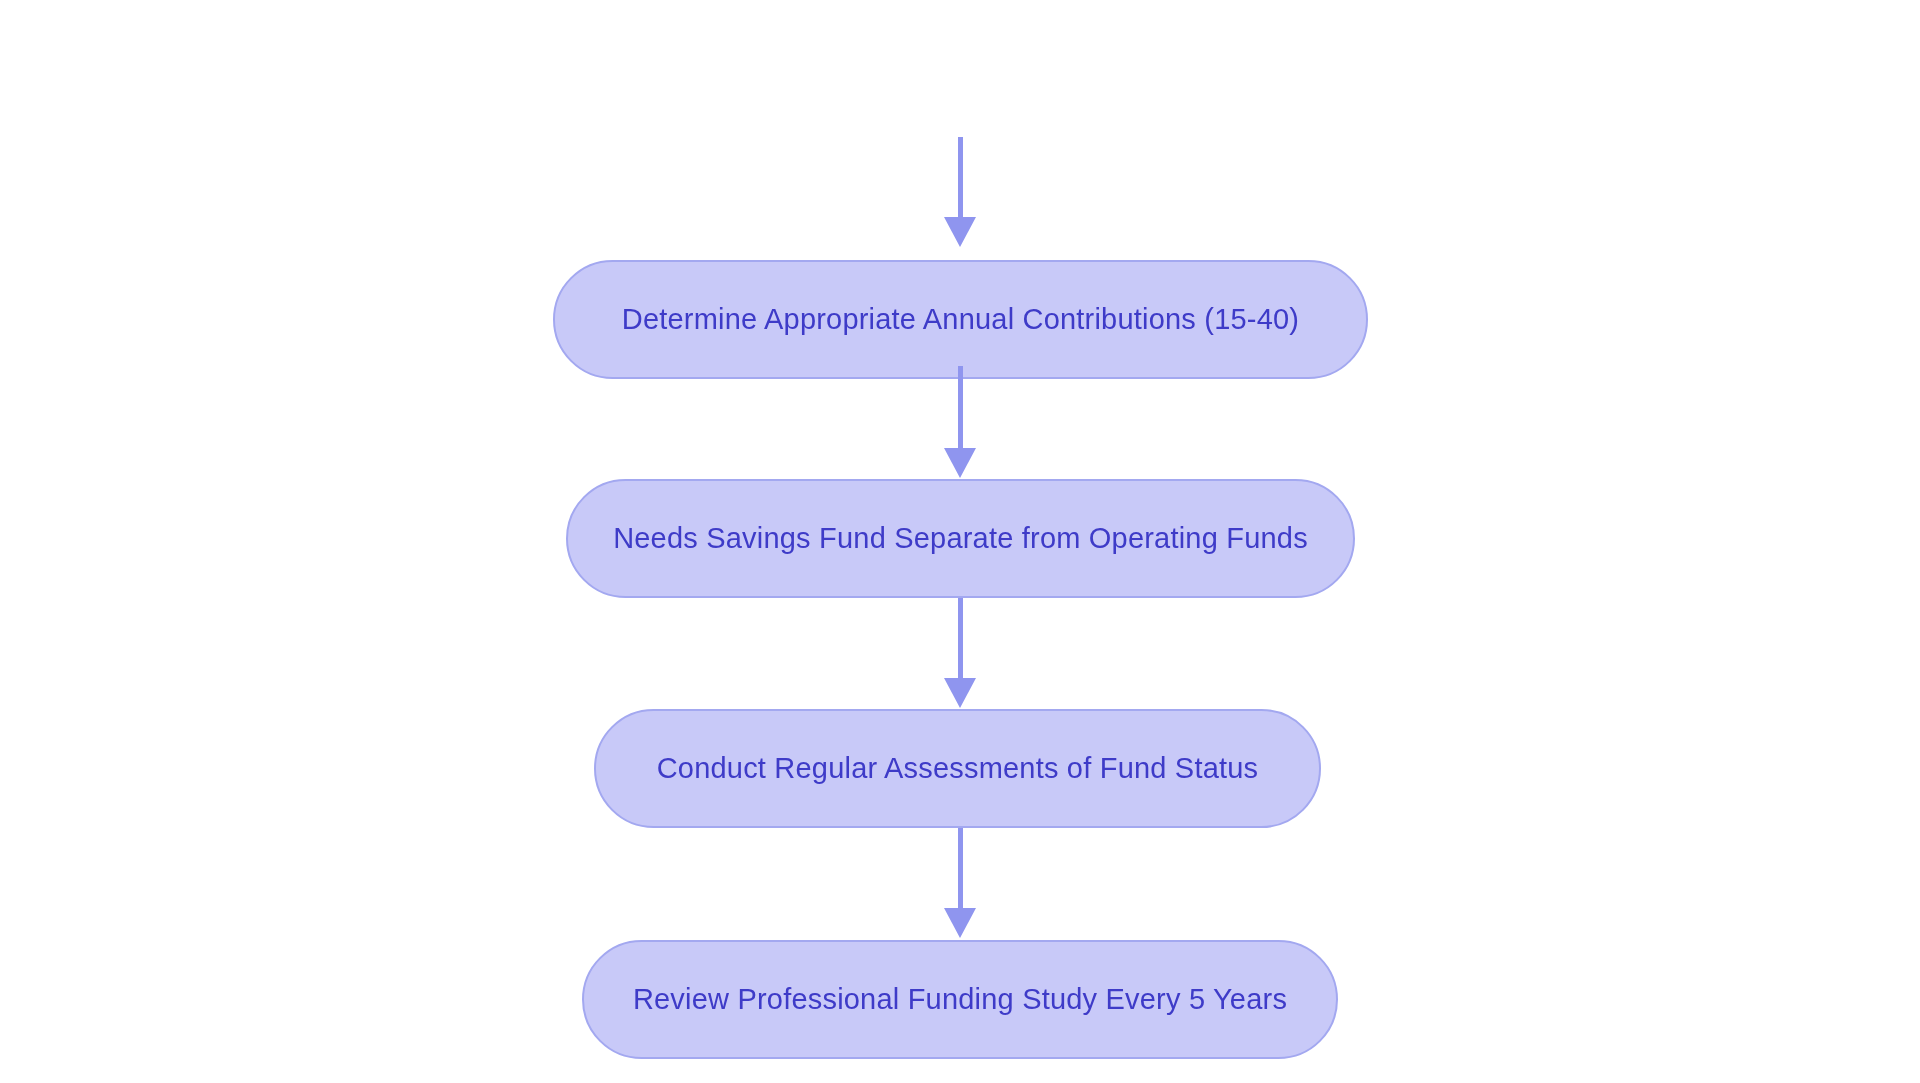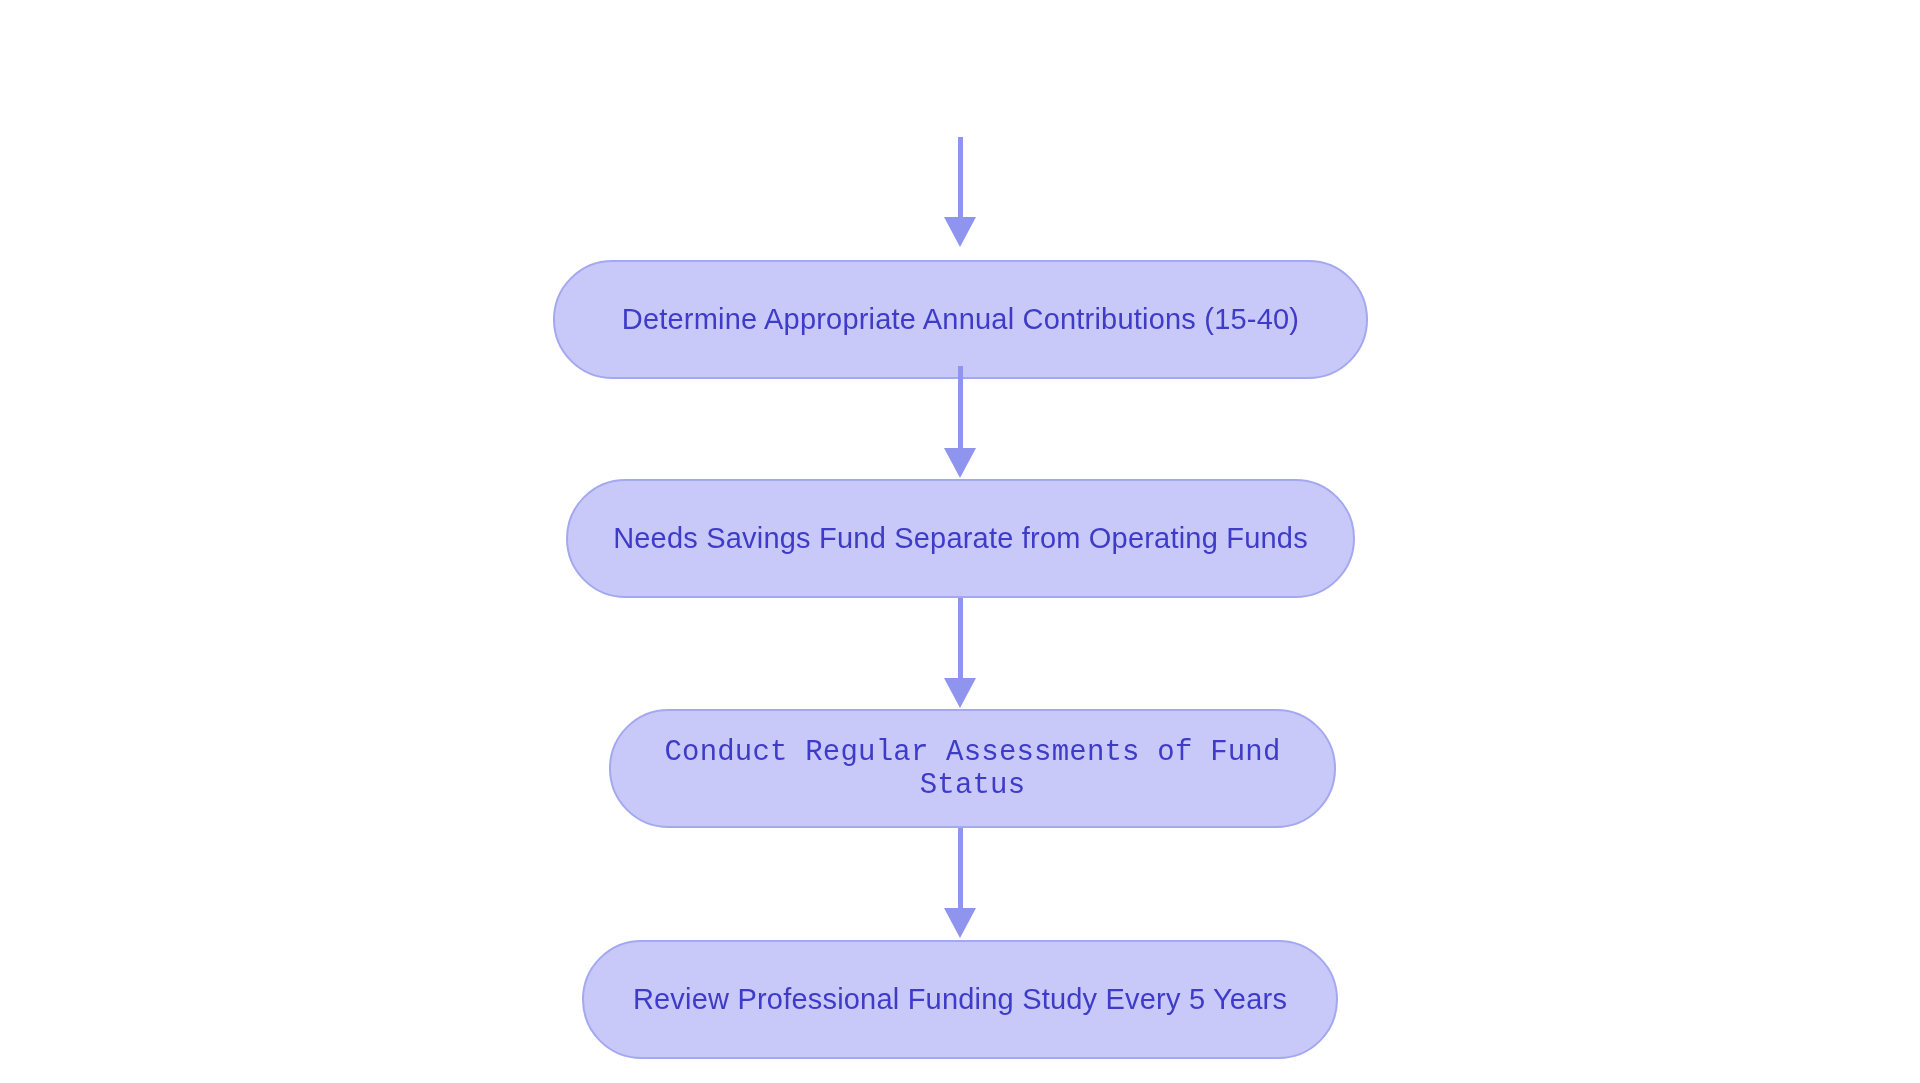--- a/index.html
+++ b/index.html
@@ -33,21 +33,21 @@
     color: var(--node-text);
     font-size: 29px;
     font-weight: 500;
     letter-spacing: 0.2px;
     text-align: center;
     padding: 0 30px;
   }
   .node-1 { left: 584px; top: 17px;  width: 752px; }
   .node-2 { left: 553px; top: 247px; width: 815px; margin-top: 13px; }
   .node-3 { left: 566px; top: 479px; width: 789px; }
-  .node-4 { left: 609px; top: 709px; width: 727px; font-family: Liberation Mono, monospace; }
+  .node-4 { left: 594px; top: 709px; width: 727px; }
   .node-5 { left: 582px; top: 940px; width: 756px; }
 
   .arrow {
     position: absolute;
     left: 944px;       
     width: 32px;
   }
   .arrow-1 { top: 137px; height: 110px; }
   .arrow-2 { top: 366px; height: 112px; }
   .arrow-3 { top: 598px; height: 110px; }

